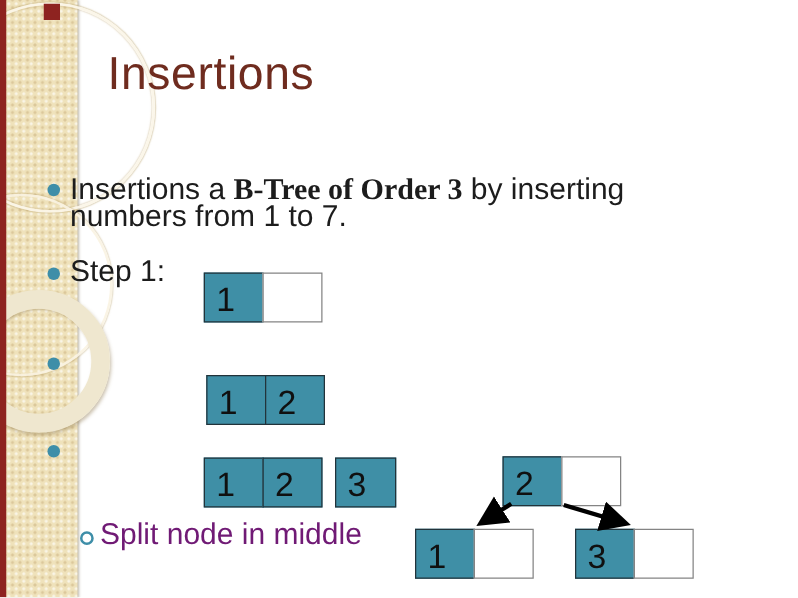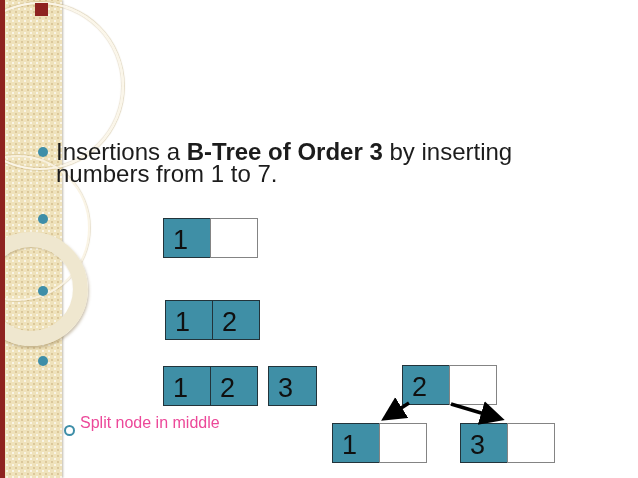--- a/index.html
+++ b/index.html
@@ -39,22 +39,22 @@
   .red-square { position:absolute; left:35px; top:3px; width:13px; height:13px; background:#8e2320; }
 
   
   .title {
     position:absolute; left:86px; top:38px;
     font-size:37px; color:#6f2c1f; letter-spacing:0.5px; white-space:nowrap;
   }
   .line {
     position:absolute; left:56px; font-size:24px; color:#1c1c1c; white-space:nowrap;
   }
-  .line b { font-weight:bold; }
-  .sub-line { position:absolute; left:80px; font-size:16px; color:#ec4899; white-space:nowrap; }
+  .line b { font-weight:bold;font-family:Liberation Serif, serif; }
+  .sub-line { position:absolute; left:80px; font-size:24px; color:#701a75; white-space:nowrap; }
   .bullet {
     position:absolute; left:38px; width:10px; height:10px; border-radius:50%;
     background:#3e8ea8;
   }
   .sub-bullet-circle {
     position:absolute; left:64px; width:7px; height:7px; border-radius:50%;
     border:2px solid #3e8ea8; background:transparent;
   }
 
   
@@ -78,26 +78,28 @@
 <div class="slide">
 
   <div class="side-band">
     <div class="deco-circle circle-top"></div>
     <div class="deco-circle circle-mid"></div>
     <div class="deco-circle ring"></div>
   </div>
   <div class="red-bar"></div>
   <div class="red-square"></div>
 
+  <div class="title">Insertions</div>
 
   <div class="bullet" style="top:147px"></div>
   <div class="line" style="top:138px"><span>Insertions a </span><b>B-Tree of Order 3</b><span> by inserting</span></div>
   <div class="line" style="top:160px">numbers from 1 to 7.</div>
 
   <div class="bullet" style="top:214px"></div>
+  <div class="line" style="top:204px">Step 1:</div>
   <div class="node" style="left:163px; top:218px">
     <div class="cell filled">1</div>
     <div class="cell empty"></div>
   </div>
 
   <div class="bullet" style="top:286px"></div>
   <div class="node" style="left:165px; top:300px">
     <div class="cell filled">1</div>
     <div class="cell filled">2</div>
   </div>

